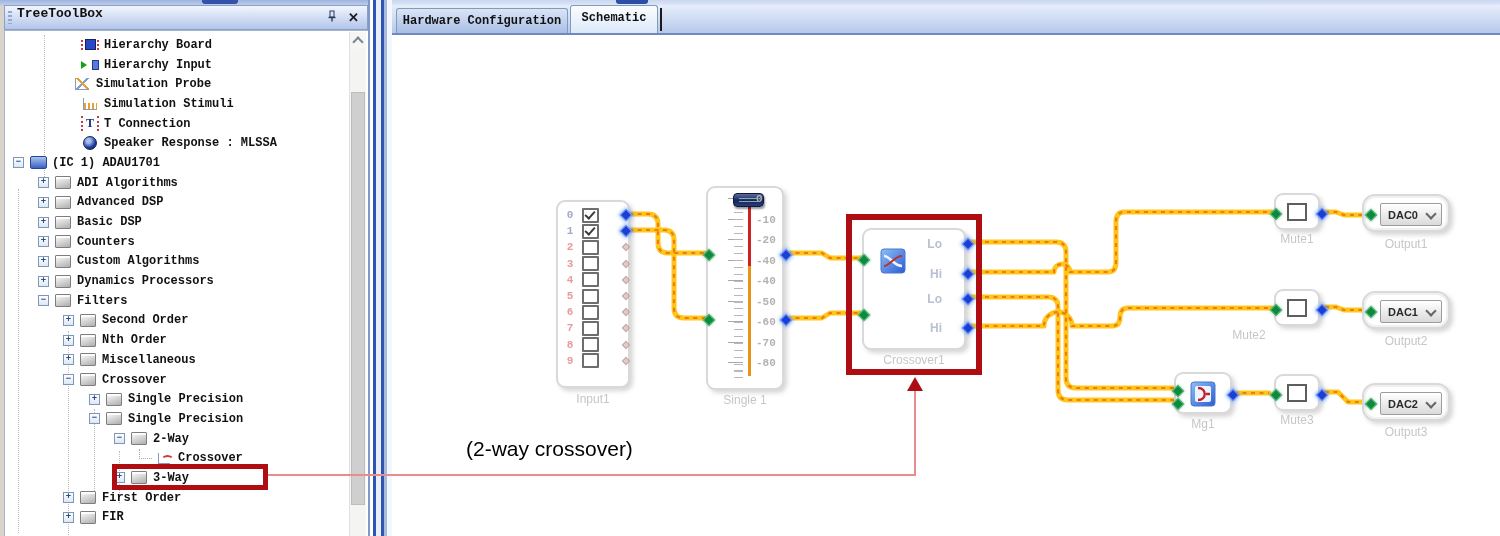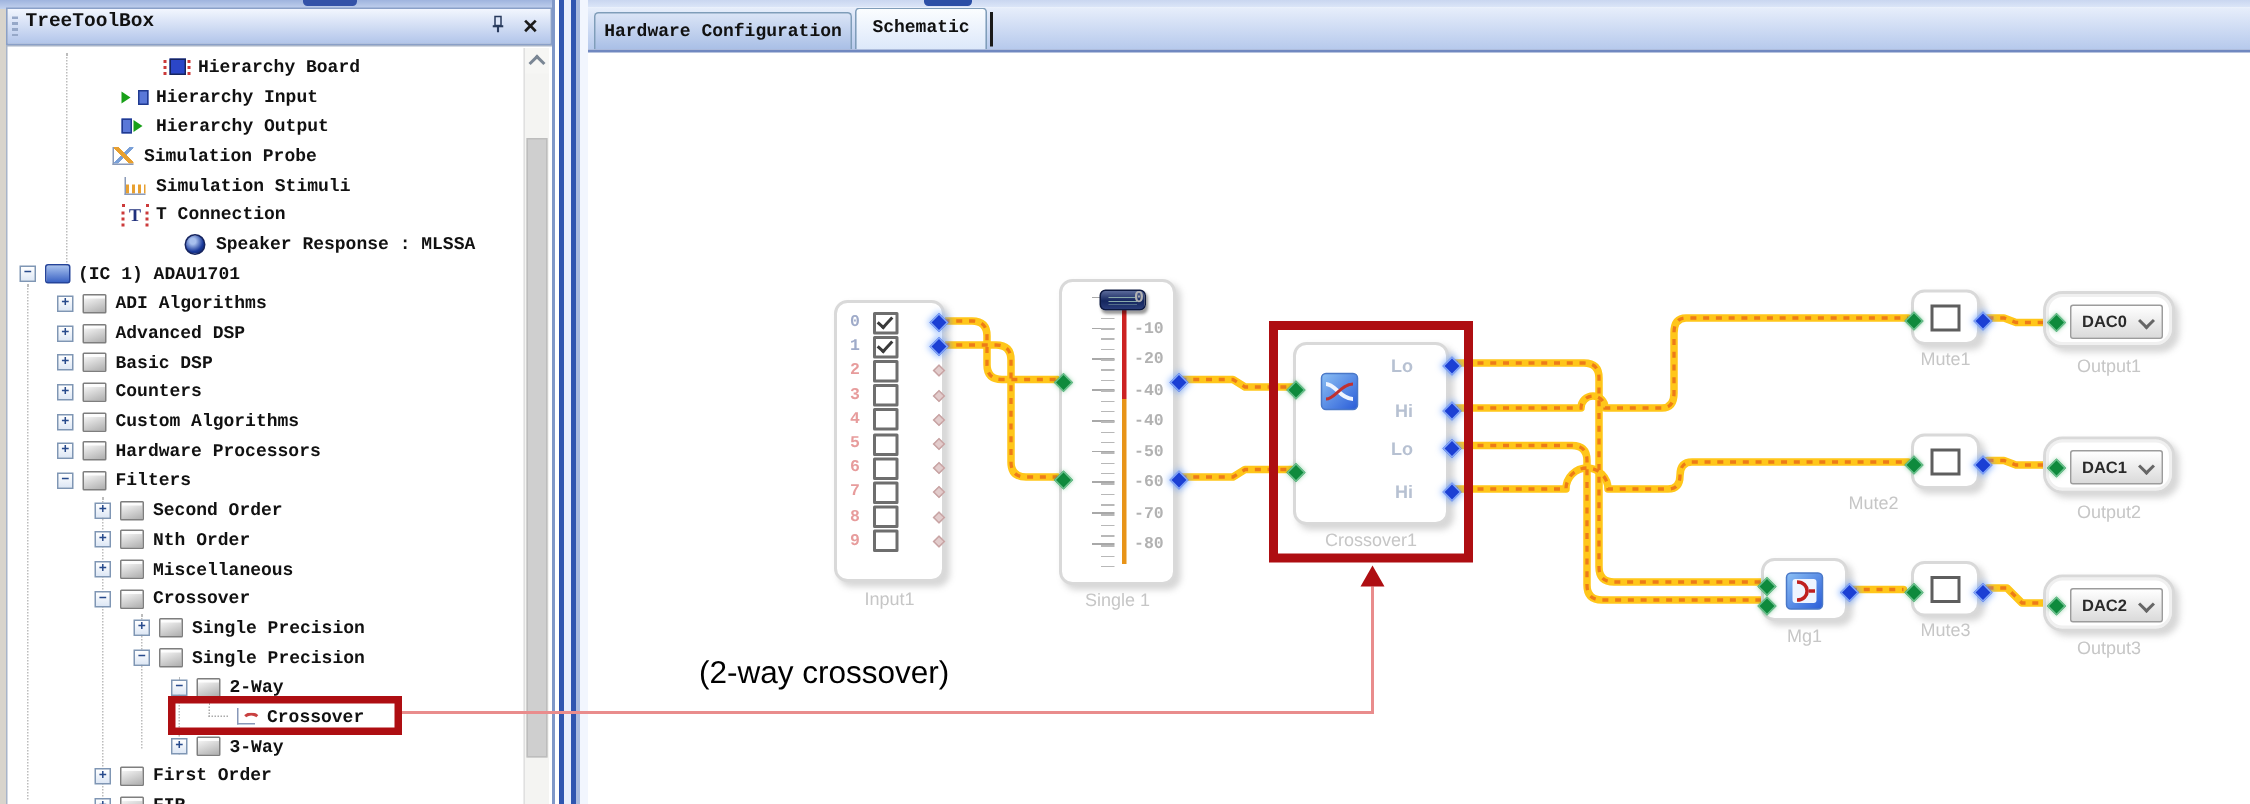--- a/index.html
+++ b/index.html
@@ -152,45 +152,41 @@
     </span>
   </div>
 
   <div class="treewrap">
     <div class="guide" style="left:39px;top:4px;height:148px"></div>
     <div class="guide" style="left:13px;top:158px;height:344px"></div>
     <div class="guide" style="left:63px;top:300px;height:206px"></div>
     <div class="guide" style="left:89px;top:378px;height:90px"></div>
     <div class="guide" style="left:114px;top:420px;height:52px"></div>
     <div class="tree-list" id="tree-list">
-        <div class="tree-row" style="padding-left: 76px; margin-left: 28px;">
+        <div class="tree-row" style="padding-left: 76px;">
           <span class="ic ic-board"></span>
           <span>Hierarchy Board</span>
         </div>
         <div class="tree-row" style="padding-left: 76px;">
           <span class="ic ic-hin"></span>
           <span>Hierarchy Input</span>
         </div>
-        <div class="tree-row" style="padding-left: 76px;">
-          <span class="ic ic-hout"></span>
-          <span>Hierarchy Output</span>
-        </div>
         <div class="tree-row" style="padding-left: 68px;">
           <span class="ic ic-probe"></span>
           <span>Simulation Probe</span>
         </div>
         <div class="tree-row" style="padding-left: 76px;">
           <span class="ic ic-stim"></span>
           <span>Simulation Stimuli</span>
         </div>
         <div class="tree-row" style="padding-left: 76px;">
           <span class="ic ic-tconn"></span>
           <span>T Connection</span>
         </div>
-        <div class="tree-row" style="padding-left: 116px;">
+        <div class="tree-row" style="padding-left: 76px;">
           <span class="ic ic-speaker"></span>
           <span>Speaker Response : MLSSA</span>
         </div>
         <div class="tree-row" style="padding-left: 8px;">
           <span class="exp">−</span>
           <span class="ic ic-chip"></span>
           <span>(IC 1) ADAU1701</span>
         </div>
         <div class="tree-row" style="padding-left: 33px;">
           <span class="exp">+</span>
@@ -213,21 +209,21 @@
           <span>Counters</span>
         </div>
         <div class="tree-row" style="padding-left: 33px;">
           <span class="exp">+</span>
           <span class="ic ic-folder"></span>
           <span>Custom Algorithms</span>
         </div>
         <div class="tree-row" style="padding-left: 33px;">
           <span class="exp">+</span>
           <span class="ic ic-folder"></span>
-          <span>Hardware Processors</span>
+          <span>Dynamics Processors</span>
         </div>
         <div class="tree-row" style="padding-left: 33px;">
           <span class="exp">−</span>
           <span class="ic ic-folder"></span>
           <span>Filters</span>
         </div>
         <div class="tree-row" style="padding-left: 58px;">
           <span class="exp">+</span>
           <span class="ic ic-folder"></span>
           <span>Second Order</span>

